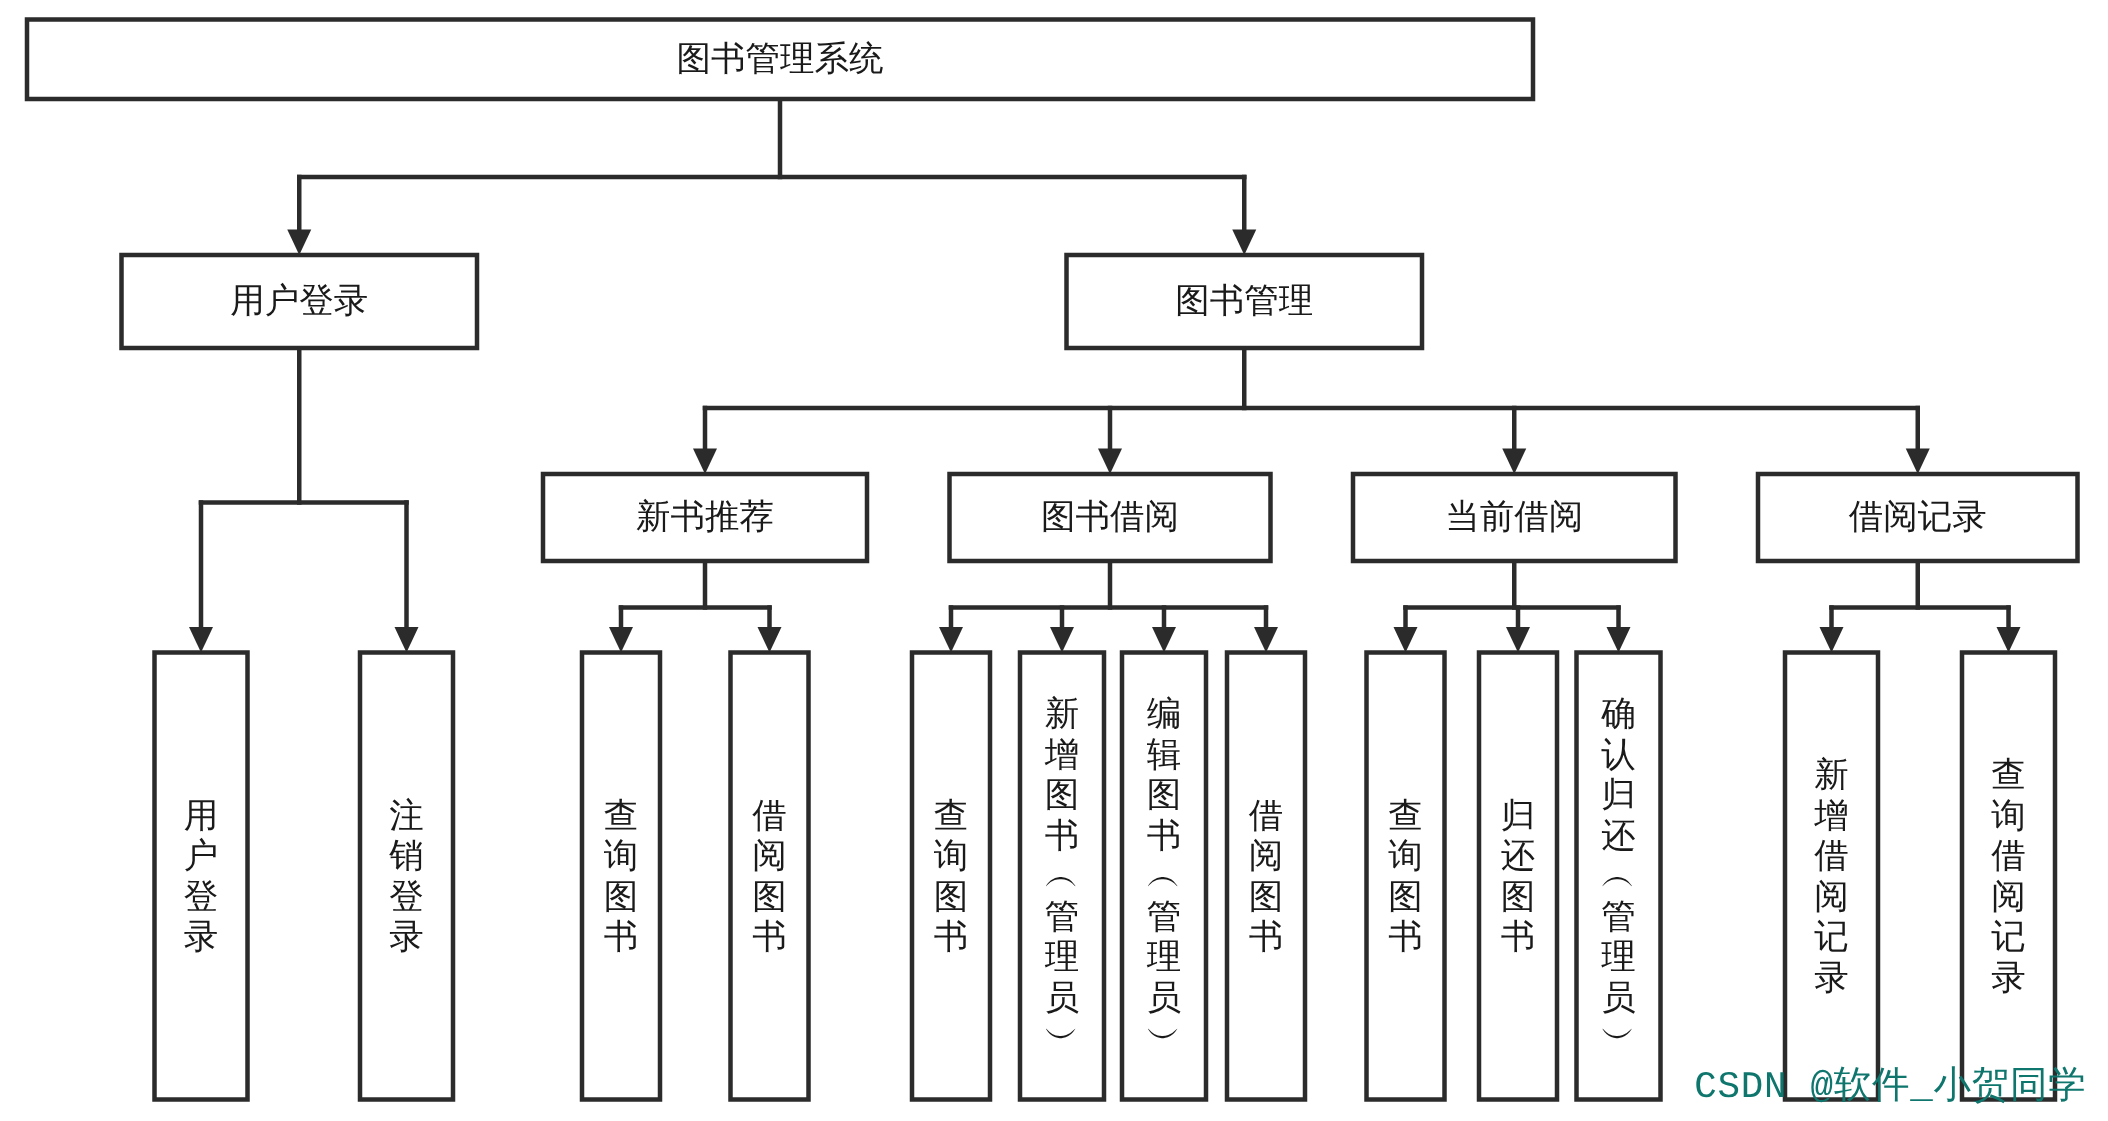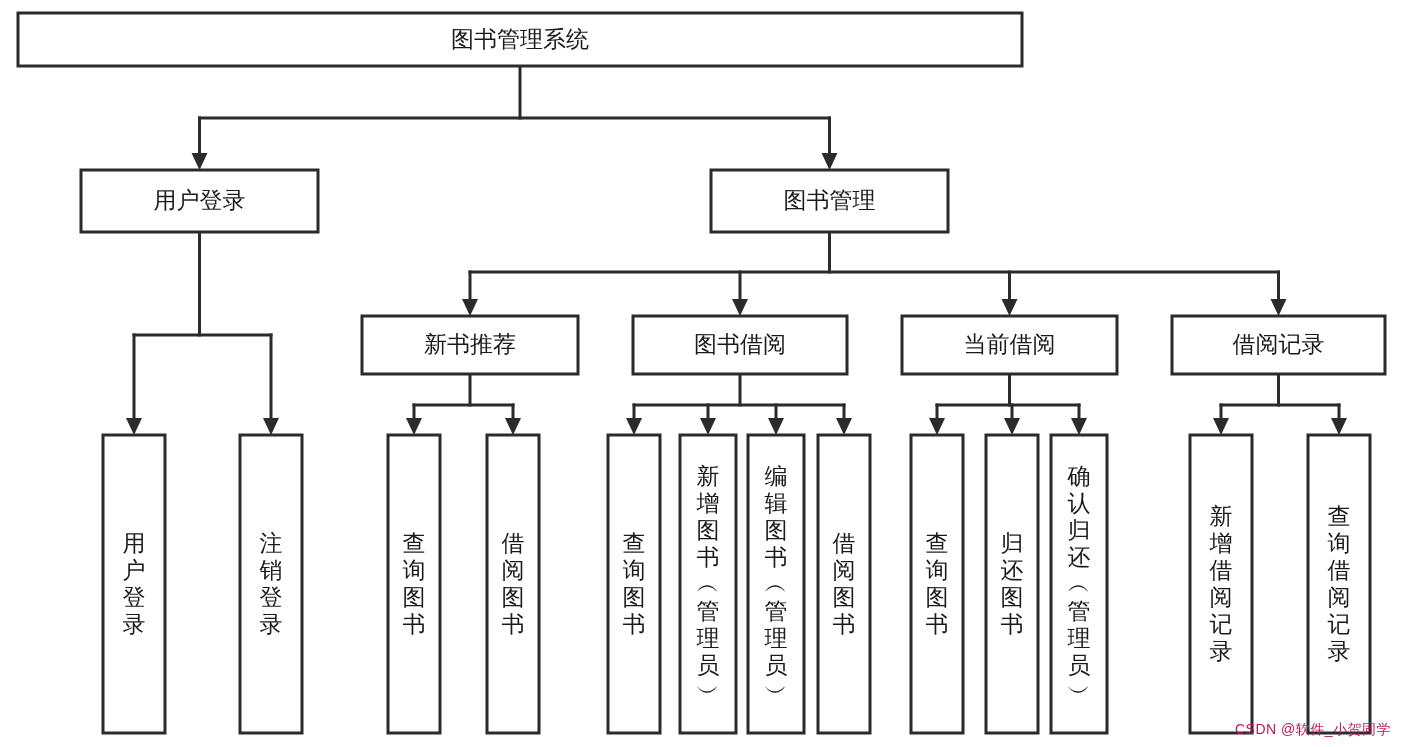--- a/index.html
+++ b/index.html
@@ -46,23 +46,23 @@
   .node-label-v {
     font-family: "Liberation Sans", "DejaVu Sans", sans-serif;
     font-size: 23px;
     fill: #1a1a1a;
     text-anchor: middle;
   }
   .watermark {
     position: absolute;
     right: 14px;
     bottom: 8px;
-    font-family: Liberation Sans, sans-serif;
-    font-size: 14px;
-    color: #be185d;
+    font-family: Liberation Mono, monospace;
+    font-size: 25px;
+    color: #0f766e;
     letter-spacing: 0.5px;
     white-space: nowrap;
     user-select: none;
   }
 </style>
 </head>
 <body>
 
 <div id="chart-root">
   <svg id="tree-svg" width="1405" height="747" viewBox="0 0 1405 747" xmlns="http://www.w3.org/2000/svg">

